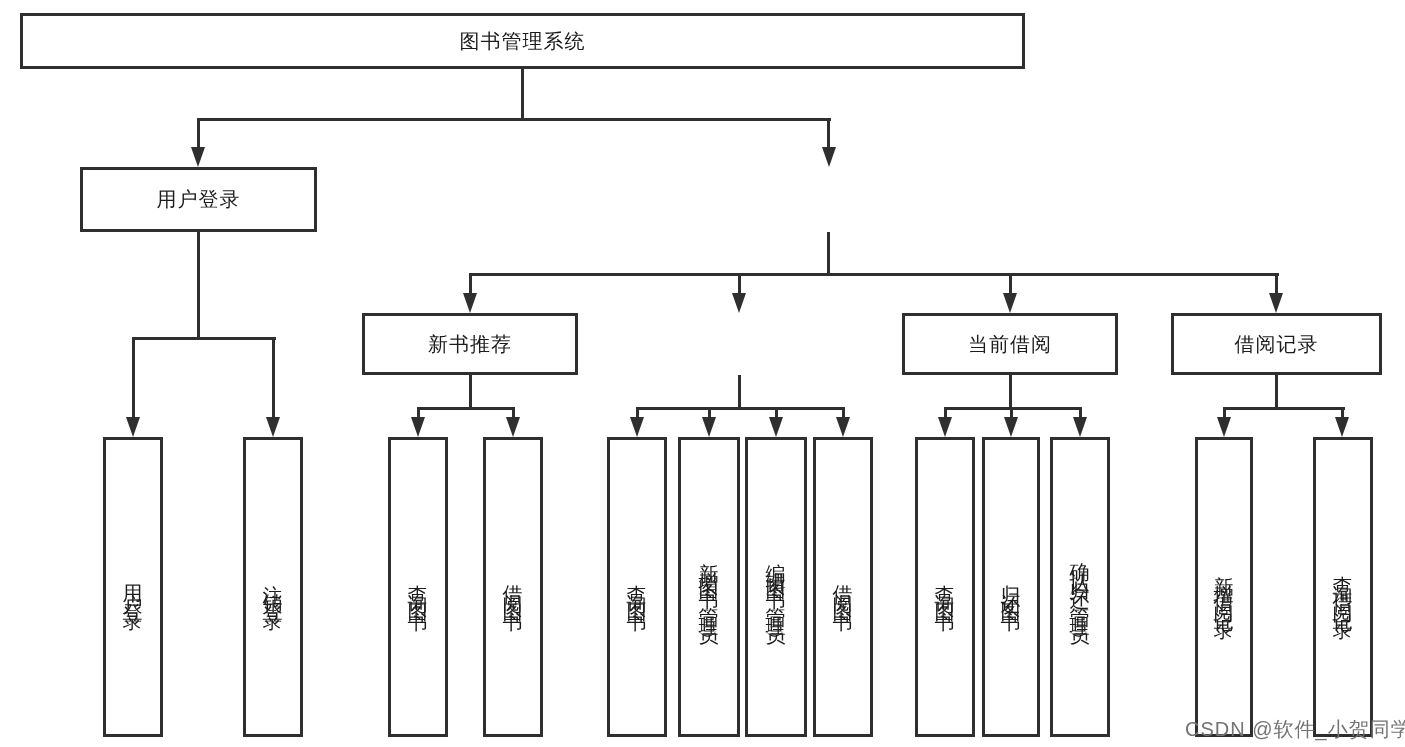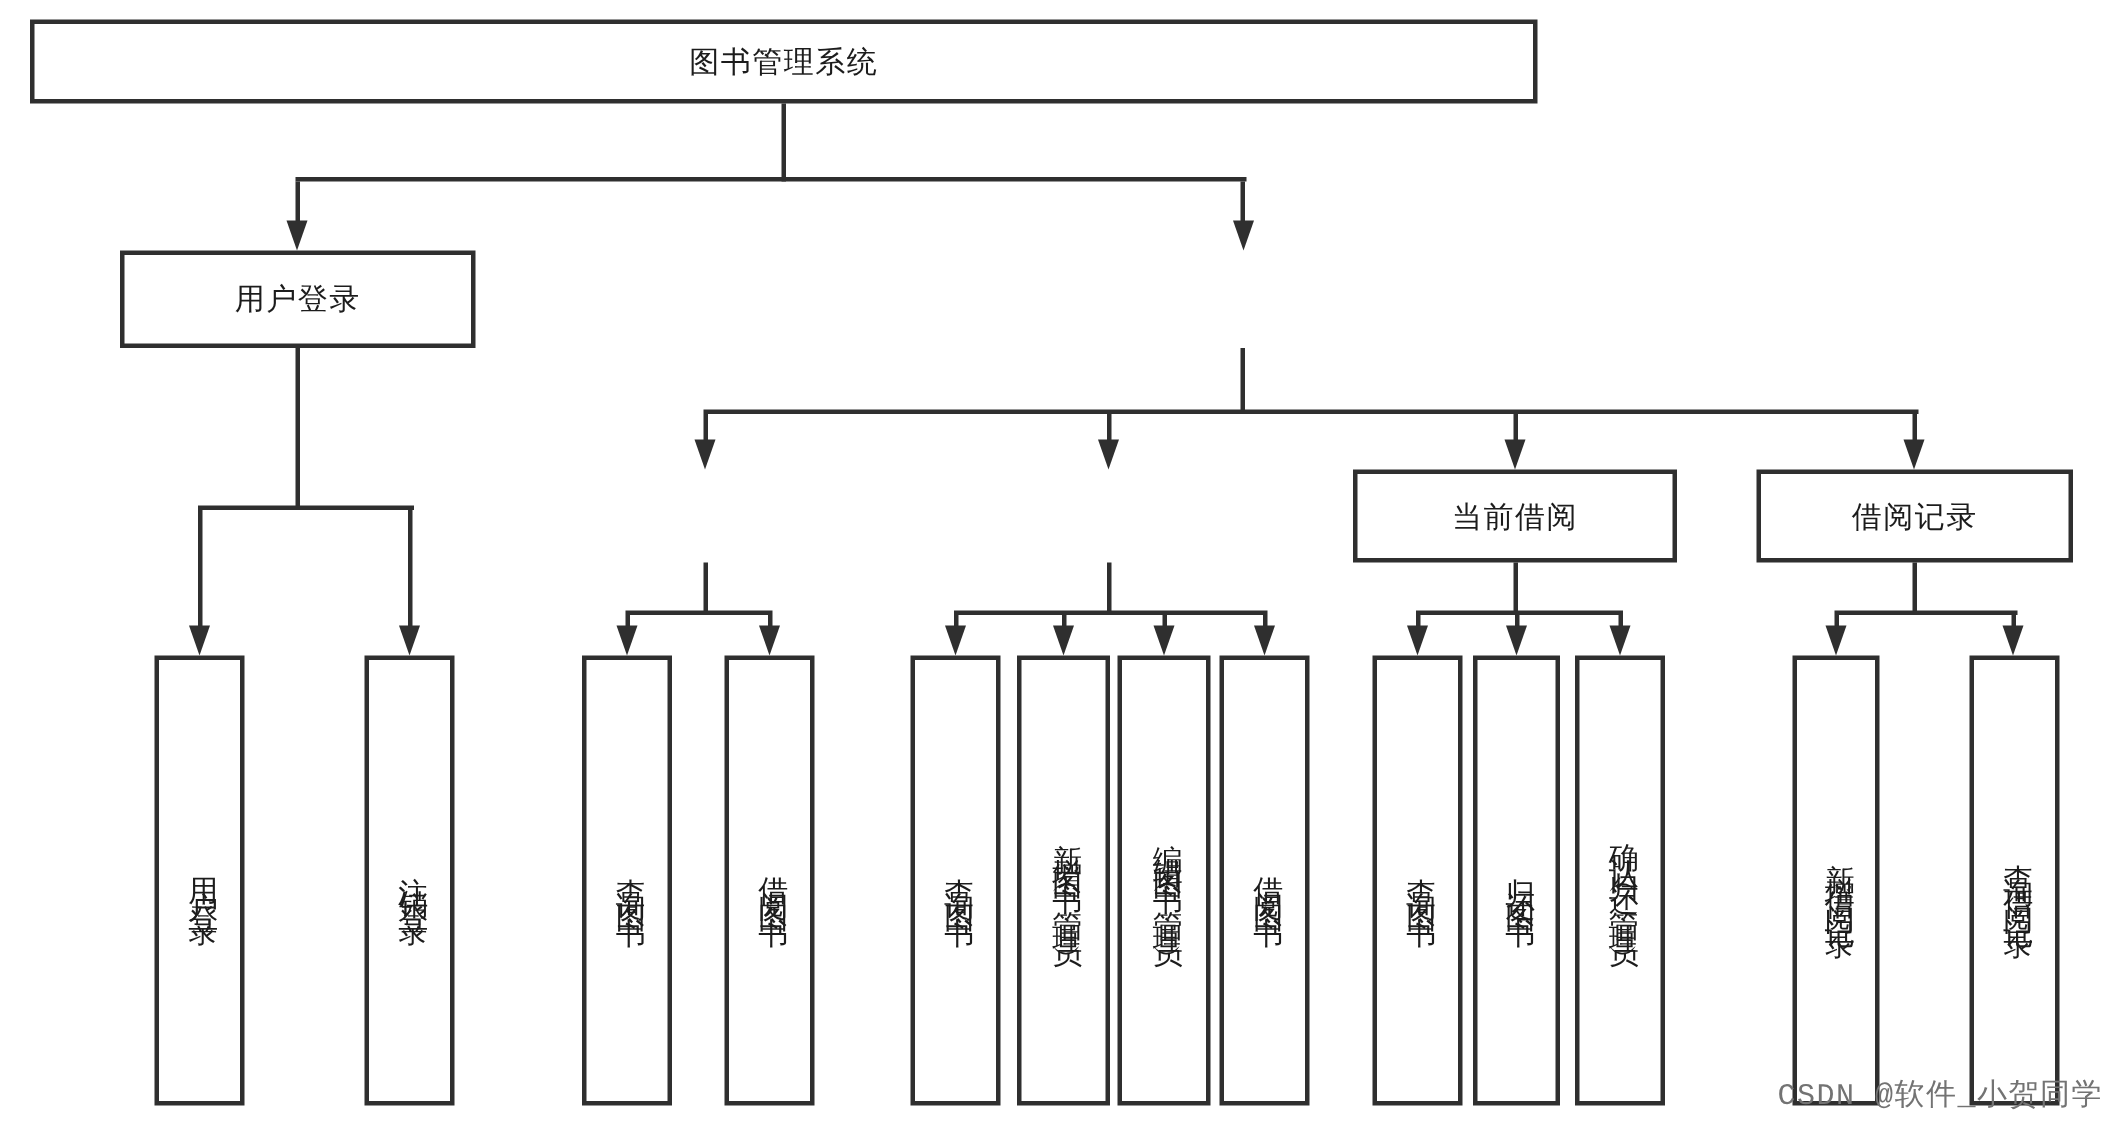--- a/index.html
+++ b/index.html
@@ -1,18 +1,18 @@
 <!DOCTYPE html>
 <html><head>
 <meta charset="utf-8">
 <style>
   html, body { margin:0; padding:0; background:#ffffff; }
   .canvas {
     position:relative; width:1405px; height:747px; background:#ffffff;
-    font-family:Liberation Mono, monospace; overflow:hidden;border-radius:23px;
+    font-family:Liberation Sans, sans-serif; overflow:hidden;border-radius:23px;
   }
   .box {
     position:absolute; box-sizing:border-box;
     border:3px solid #2f2f2f; background:#ffffff;
     display:flex; align-items:center; justify-content:center;
     color:#1c1c1c; font-size:20px; letter-spacing:1px;
   }
   .box.v span {
     writing-mode:vertical-rl; text-orientation:mixed;
     letter-spacing:9px; line-height:1;
@@ -34,20 +34,23 @@
 <div class="canvas">
 
   <div class="box" style="left:20px;top:13px;width:1005px;height:56px">
     <span>图书管理系统</span>
   </div>
 
   <div class="box" style="left:80px;top:167px;width:237px;height:65px">
     <span>用户登录</span>
   </div>
 
+  <div class="box" style="left:362px;top:313px;width:216px;height:62px">
+    <span>新书推荐</span>
+  </div>
   <div class="box" style="left:1171px;top:313px;width:211px;height:62px">
     <span>借阅记录</span>
   </div>
   <div class="box" style="left:902px;top:313px;width:216px;height:62px">
     <span>当前借阅</span>
   </div>
 
   <div class="box v" style="left:103px;top:437px;width:60px;height:300px">
     <span>用户登录</span>
   </div>

